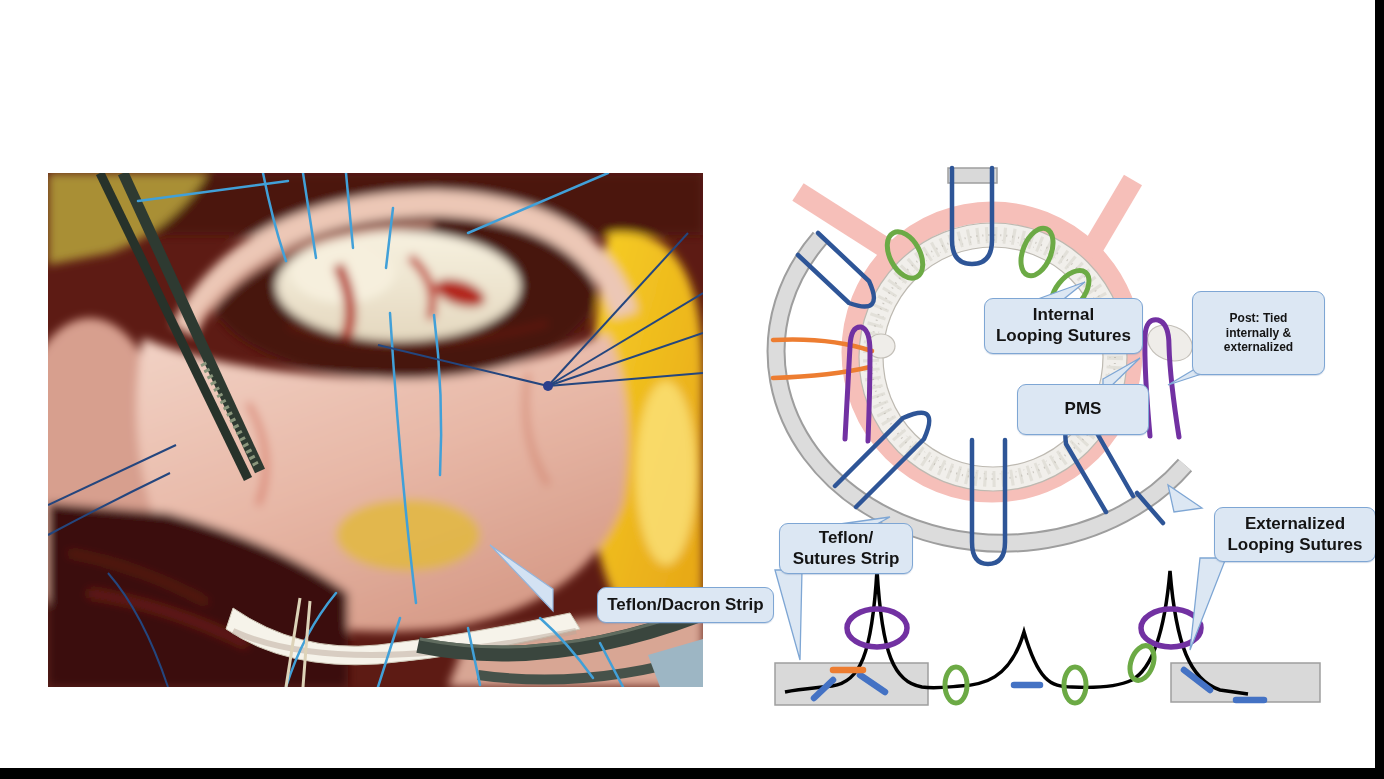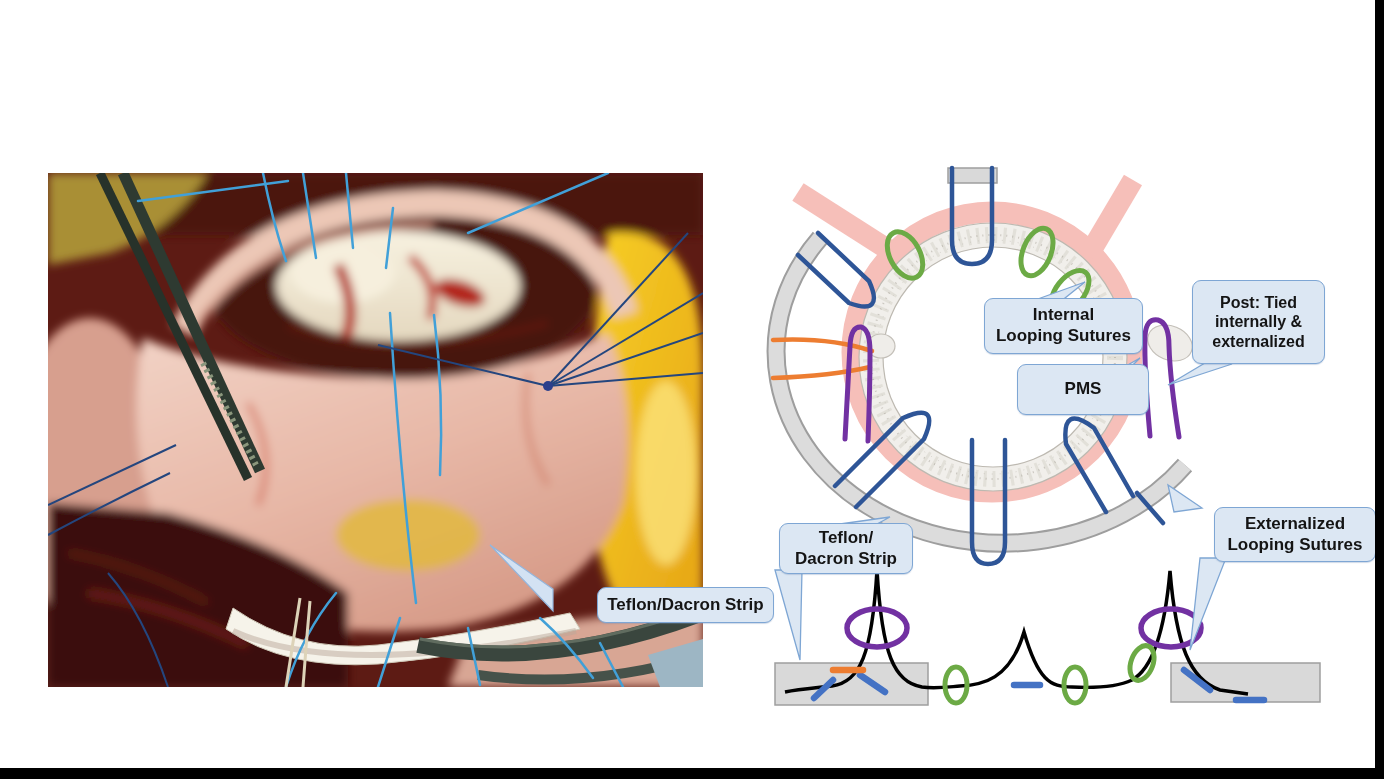--- a/index.html
+++ b/index.html
@@ -7,21 +7,21 @@
          font-family:"Liberation Sans",sans-serif;}
   .bar{position:absolute;background:#000000;}
   #bar-bottom{left:0;top:768px;width:1384px;height:11px;}
   #bar-right{left:1375px;top:0;width:9px;height:779px;}
   #photo-wrap{position:absolute;left:48px;top:173px;width:655px;height:514px;padding-left:40px;}
   #diagram-wrap{position:absolute;left:720px;top:140px;width:660px;height:628px;}
   .callout{position:absolute;background:#dce7f3;border:1.6px solid #7ea6d4;border-radius:9px;
            display:flex;align-items:center;justify-content:center;text-align:center;
            font-weight:bold;color:#141414;white-space:pre-line;line-height:1.22;
            box-shadow:0 1px 1px rgba(120,150,190,.35);}
-  .c17{font-size:17px;margin-left:44px;} .c16{font-size:16px;}
+  .c17{font-size:17px;margin-left:44px;} .c16{font-size:12px;margin-top:11px;}
   svg{position:absolute;left:0;top:0;}
 </style>
 </head>
 <body>
 
 <div id="stage">
 
   <div id="photo-wrap">
     <svg width="655" height="514" viewBox="0 0 655 514">
       <defs>
@@ -207,31 +207,31 @@
         <polygon points="55,430 80,520 82,430"></polygon>
         <polygon points="454,372 448,345 482,368"></polygon>
         <polygon points="480,418 470,510 506,418"></polygon>
       </g>
     </svg>
 
     <div class="callout c17" style="left:220px;top:158px;width:157px;height:54px;">
       <span>Internal
 Looping Sutures</span>
     </div>
-    <div class="callout c17" style="left:253px;top:224px;width:130px;height:49px;text-align:center;">
+    <div class="callout c17" style="left:253px;top:244px;width:130px;height:49px;text-align:center;">
       <span>PMS</span>
     </div>
     <div class="callout c16" style="left:472px;top:140px;width:131px;height:82px;">
       <span>Post: Tied
 internally &amp;
 externalized</span>
     </div>
     <div class="callout c17" style="left:15px;top:383px;width:132px;height:49px;">
       <span>Teflon/
-Dacron Strip</span>
+Sutures Strip</span>
     </div>
     <div class="callout c17" style="left:450px;top:367px;width:160px;height:53px;">
       <span>Externalized
 Looping Sutures</span>
     </div>
   </div>
 
   <div id="bar-right" class="bar"></div>
   <div id="bar-bottom" class="bar"></div>
 </div>

